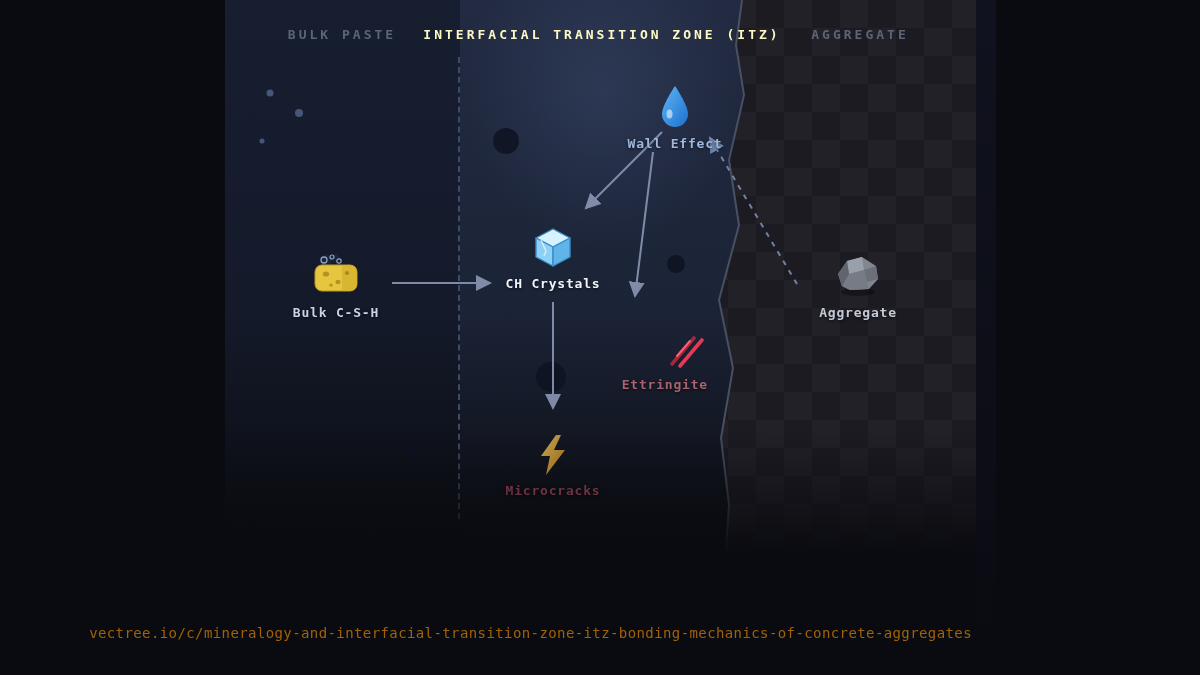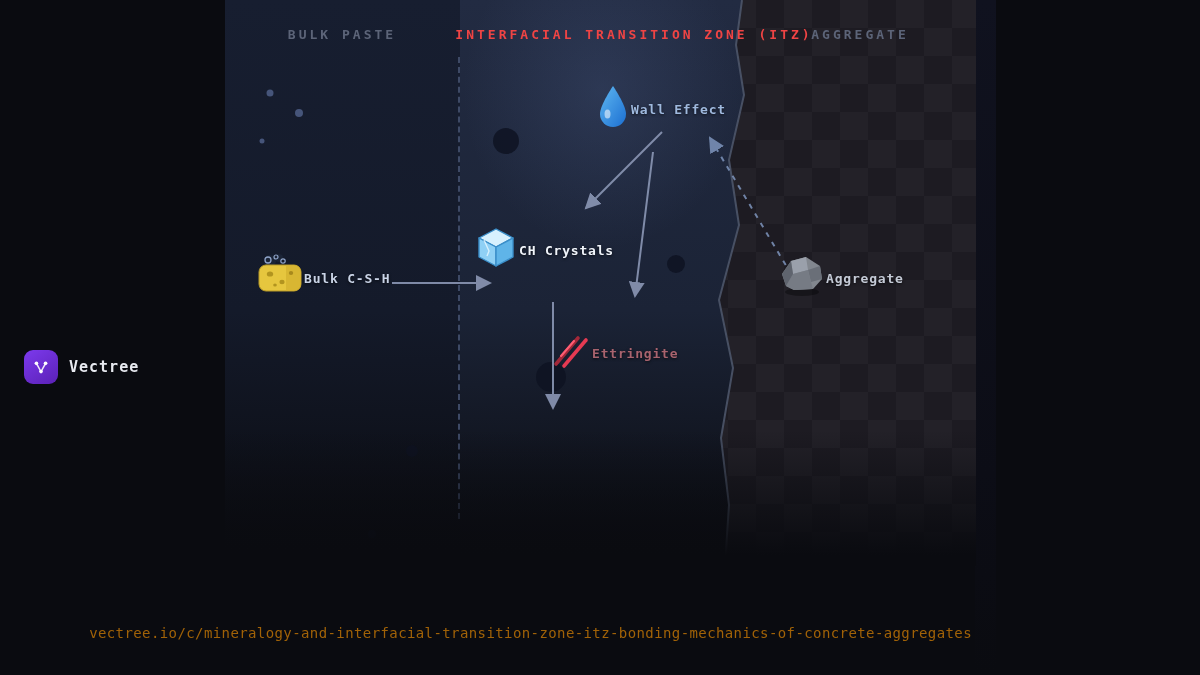--- a/index.html
+++ b/index.html
@@ -27,27 +27,27 @@
   .strip-fade{position:absolute;left:225px;top:430px;width:751px;height:136px;
     background:linear-gradient(180deg,rgba(10,11,16,0) 0%,#0a0b10 92%);pointer-events:none;}
 
   .itz-divider{position:absolute;left:458px;top:57px;height:462px;width:0;
     border-left:2px dashed #3e4a66;}
 
   
   .zone-header{position:absolute;top:27px;transform:translateX(-50%);
     font-size:13px;font-weight:bold;letter-spacing:3px;white-space:nowrap;}
   .zh-muted{color:#5c6478;}
-  .zh-active{color:#ef4444;margin-left:32px;}
+  .zh-active{color:#fef9c3;}
 
   
   svg.decor{position:absolute;left:0;top:0;}
 
   
-  .node{position:absolute;width:160px;display:flex;flex-direction:row;
+  .node{position:absolute;width:160px;display:flex;flex-direction:column;
     align-items:center;transform:translateX(-50%);}
   .node .icon{display:block;}
   .node .lbl{margin-top:7px;font-size:13px;font-weight:bold;letter-spacing:.8px;
     white-space:nowrap;text-shadow:0 1px 3px rgba(0,0,0,.65);}
   .lbl-csh{color:#c9d3e6;}
   .lbl-ch{color:#f0f4fa;}
   .lbl-wall{color:#9fb9de;}
   .lbl-agg{color:#c4cad6;}
   .lbl-ett{color:#a8636e;}
   .lbl-micro{color:#6e3340;}
@@ -157,39 +157,39 @@
       <ellipse cx="24" cy="40" rx="17" ry="4" fill="#000" opacity=".35"></ellipse>
       <polygon points="8,34 4,22 13,9 28,5 42,14 44,27 35,37 16,38" fill="#82878f"></polygon>
       <polygon points="13,9 28,5 30,18 15,22" fill="#9aa0ab"></polygon>
       <polygon points="30,18 42,14 44,27 33,30" fill="#6a6f78"></polygon>
       <polygon points="8,34 15,22 30,18 33,30 35,37 16,38" fill="#767b84"></polygon>
       <polygon points="4,22 13,9 15,22 8,34" fill="#5f646e"></polygon>
     </svg>
     <div class="lbl lbl-agg">Aggregate</div>
   </div>
 
-  <div class="node" style="left:628px;top:330px;">
+  <div class="node" style="left:628px;top:330px;align-items:flex-end;">
     <svg class="icon" width="44" height="40" viewBox="0 0 44 40">
       <line x1="8" y1="34" x2="30" y2="8" stroke="#a32839" stroke-width="3.6" stroke-linecap="round"></line>
       <line x1="16" y1="36" x2="38" y2="10" stroke="#e63a52" stroke-width="3.6" stroke-linecap="round"></line>
       <line x1="13" y1="26" x2="26" y2="11" stroke="#ff5c72" stroke-width="2.2" stroke-linecap="round"></line>
     </svg>
     <div class="lbl lbl-ett">Ettringite</div>
   </div>
 
+  <div class="node" style="left:553px;top:434px;">
+    <svg class="icon icon-dim" width="36" height="42" viewBox="0 0 36 42">
+      <defs>
+        <linearGradient id="boltg" x1="0" y1="0" x2="1" y2="1">
+          <stop offset="0" stop-color="#ecc258"></stop>
+            <stop offset="1" stop-color="#a8731a"></stop>
+        </linearGradient>
+      </defs>
+      <polygon points="21,1 6,22 15,22 11,41 30,16 19,16 26,1" fill="url(#boltg)"></polygon>
+    </svg>
+    <div class="lbl lbl-micro">Microcracks</div>
+  </div>
 
-  <div class="brand">
-    <div class="brand-logo">
-      <svg width="22" height="22" viewBox="0 0 24 24">
-        <line x1="7" y1="8" x2="12" y2="17" stroke="#fff" stroke-width="1.6" opacity=".9"></line>
-        <line x1="17" y1="8" x2="12" y2="17" stroke="#fff" stroke-width="1.6" opacity=".9"></line>
-        <circle cx="7" cy="8" r="2" fill="#fff"></circle>
-        <circle cx="17" cy="8" r="2" fill="#fff"></circle>
-        <circle cx="12" cy="17" r="2" fill="#fff"></circle>
-      </svg>
-    </div>
-    <div class="brand-name">Vectree</div>
-  </div>
 
 
   <div class="footer-url">vectree.io/c/mineralogy-and-interfacial-transition-zone-itz-bonding-mechanics-of-concrete-aggregates</div>
 
 </div>
 
 </body></html>

